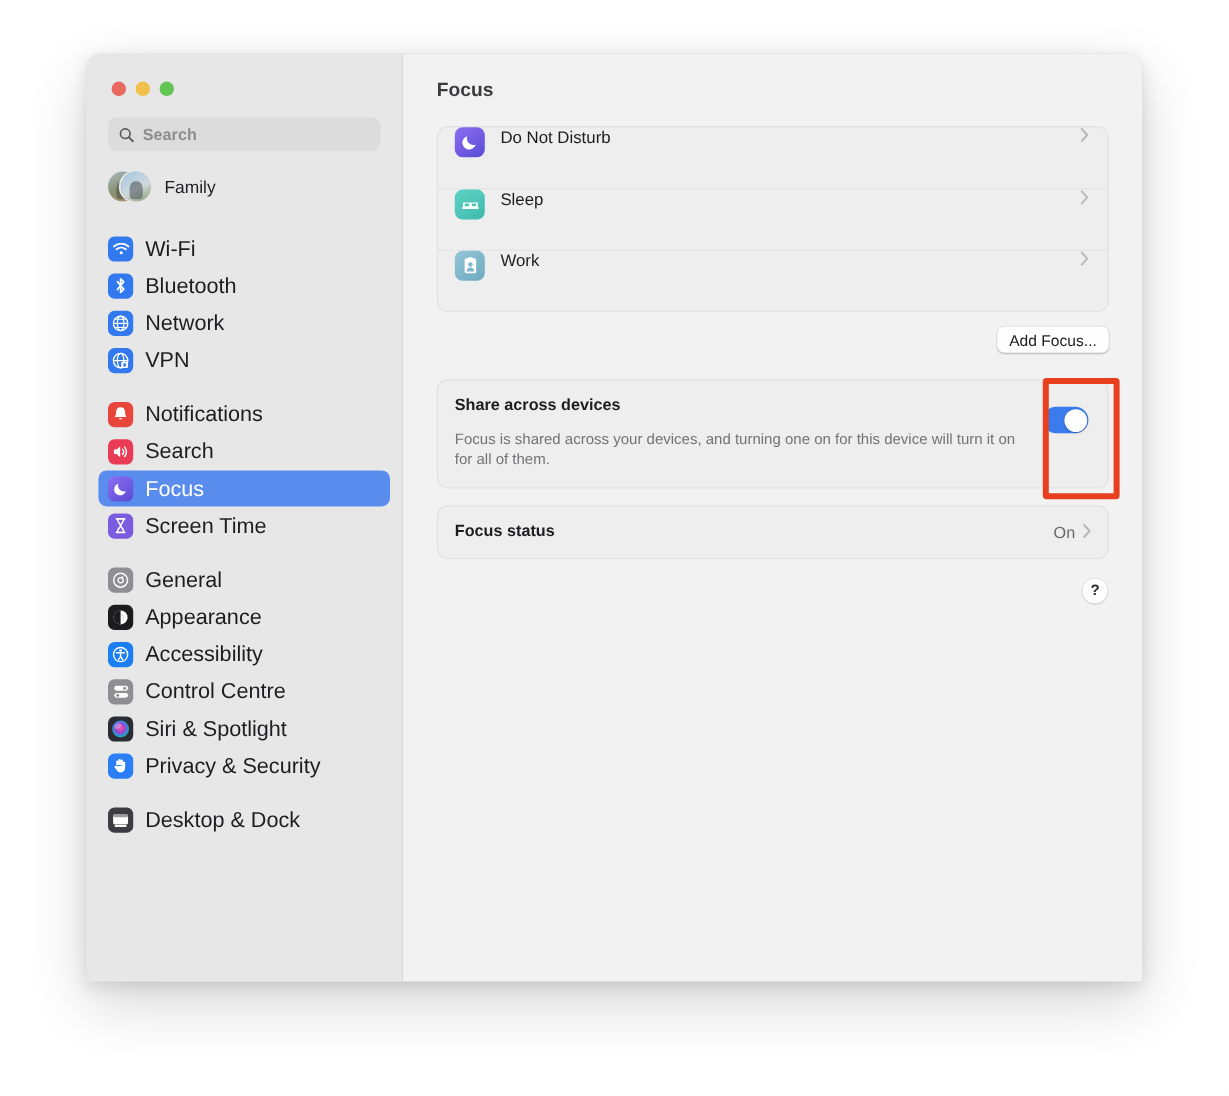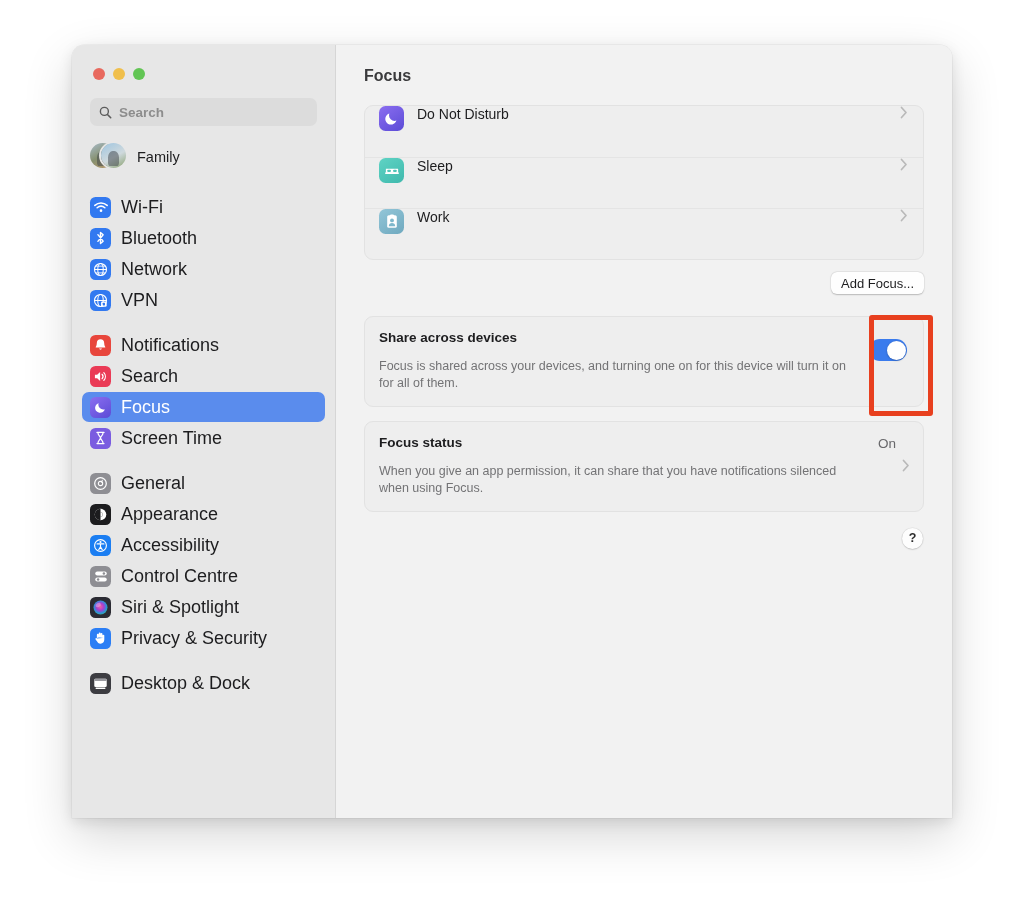--- a/index.html
+++ b/index.html
@@ -588,21 +588,20 @@
         <div class="row-desc">Focus is shared across your devices, and turning one on for this device will turn it on for all of them.</div>
       </div>
       <div class="toggle">
         <div class="knob"></div>
       </div>
     </div>
 
     <div class="card status-card">
       <div class="share-text">
         <div class="row-title">Focus status</div>
-        <div class="row-desc">When you give an app permission, it can share that you have notifications silenced when using Focus.</div>
       </div>
       <div class="status-value">On</div>
       <span class="status-chev">
         <svg width="8" height="13" viewBox="0 0 8 13">
             <path d="M1.5 1.5 6 6.5l-4.5 5" fill="none" stroke="currentColor" stroke-width="1.7" stroke-linecap="round" stroke-linejoin="round"></path>
           </svg>
       </span>
     </div>
 
     <div class="help-wrap">

